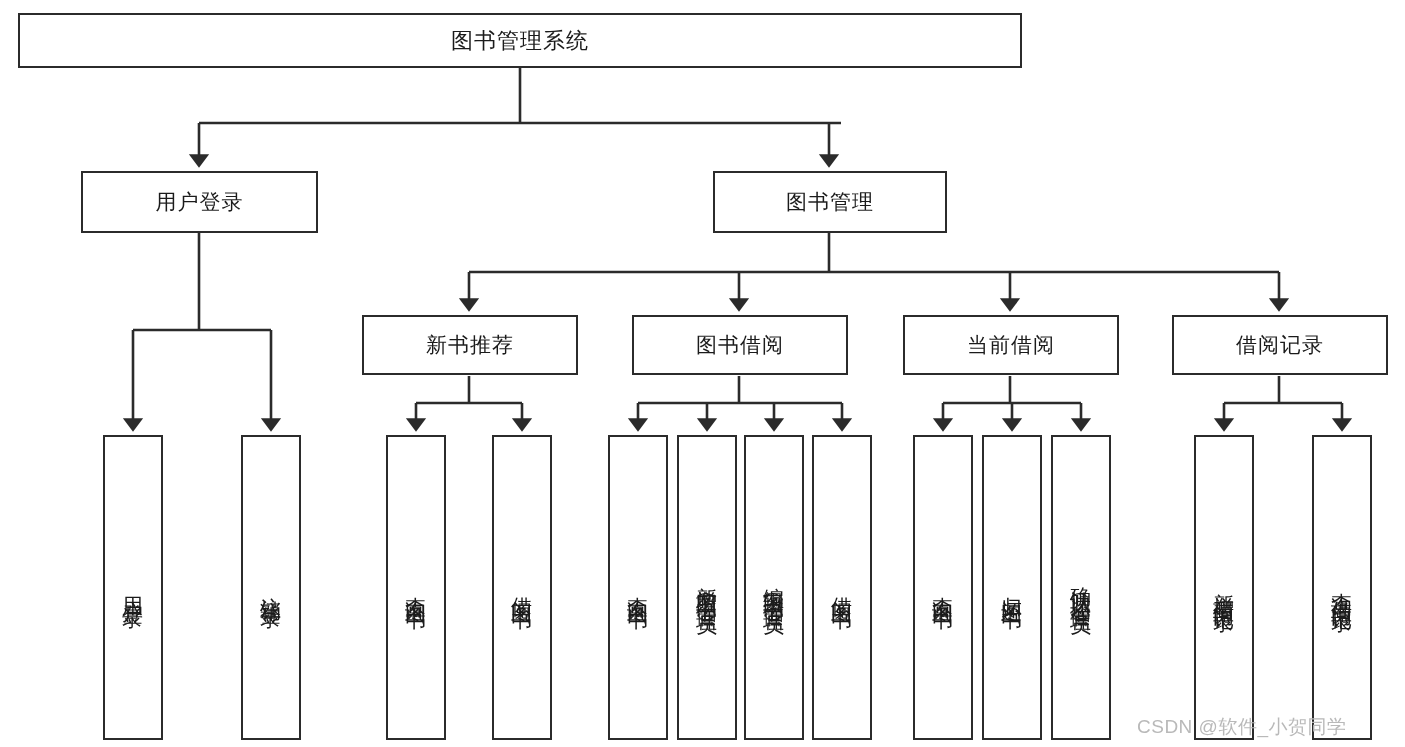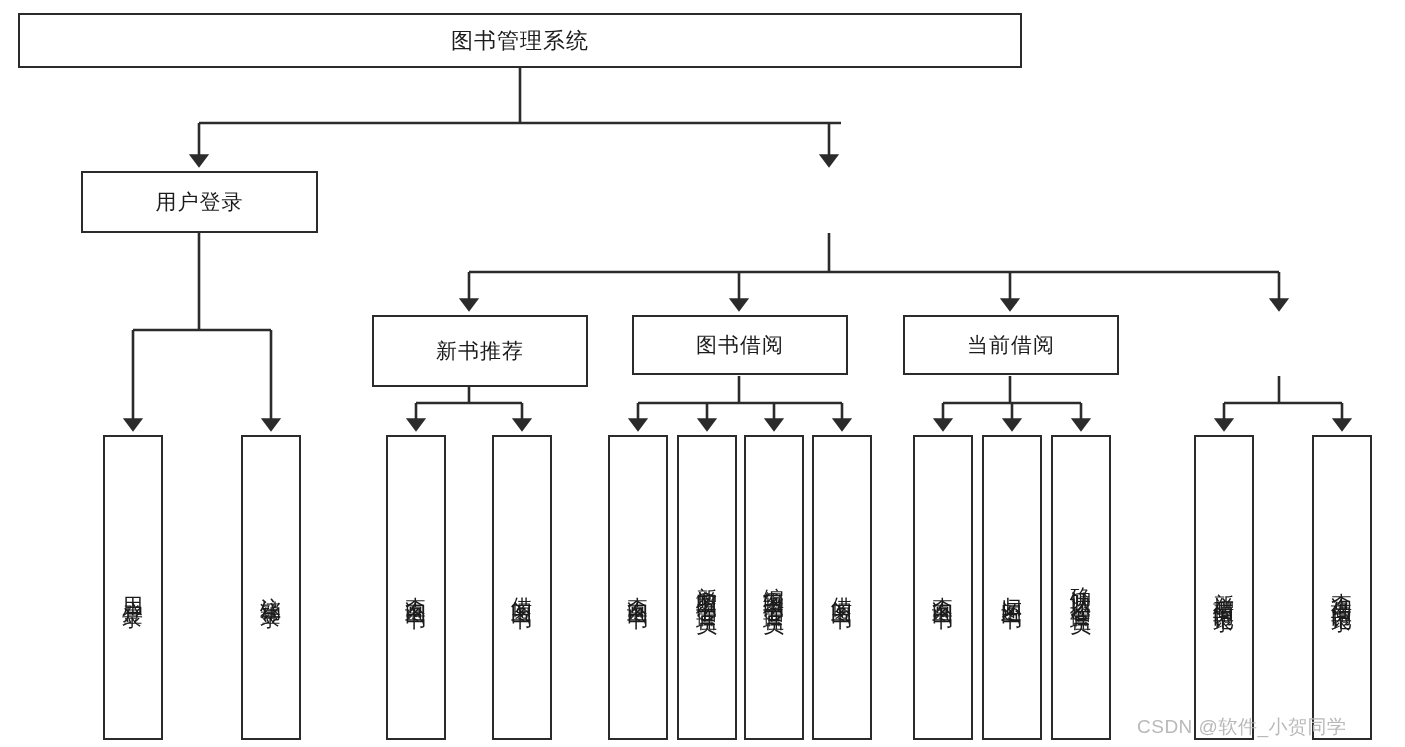--- a/index.html
+++ b/index.html
@@ -117,33 +117,39 @@
   </svg>
 
   <div class="node horiz root" style="left:18px; top:13px; width:1004px; height:55px;">
     <span>图书管理系统</span>
   </div>
 
   <div class="node horiz" style="left:81px; top:171px; width:237px; height:62px;">
     <span>用户登录</span>
   </div>
 
-
-  <div class="node horiz" style="left:372px; top:315px; width:216px; height:72px;">
+  <div class="node horiz" style="left:713px; top:171px; width:234px; height:62px;">
+    <span>图书管理</span>
+  </div>
+
+  <div class="node horiz" style="left:362px; top:315px; width:216px; height:60px;">
     <span>新书推荐</span>
   </div>
 
   <div class="node horiz" style="left:632px; top:315px; width:216px; height:60px;">
     <span>图书借阅</span>
   </div>
 
   <div class="node horiz" style="left:903px; top:315px; width:216px; height:60px;">
     <span>当前借阅</span>
   </div>
 
+  <div class="node horiz" style="left:1172px; top:315px; width:216px; height:60px;">
+    <span>借阅记录</span>
+  </div>
 
   <div class="node vert" style="left:103px; top:435px; width:60px; height:305px;">
     <span class="vtext">用户登录</span>
   </div>
 
   <div class="node vert" style="left:241px; top:435px; width:60px; height:305px;">
     <span class="vtext">注销登录</span>
   </div>
 
   <div class="node vert" style="left:386px; top:435px; width:60px; height:305px;">

